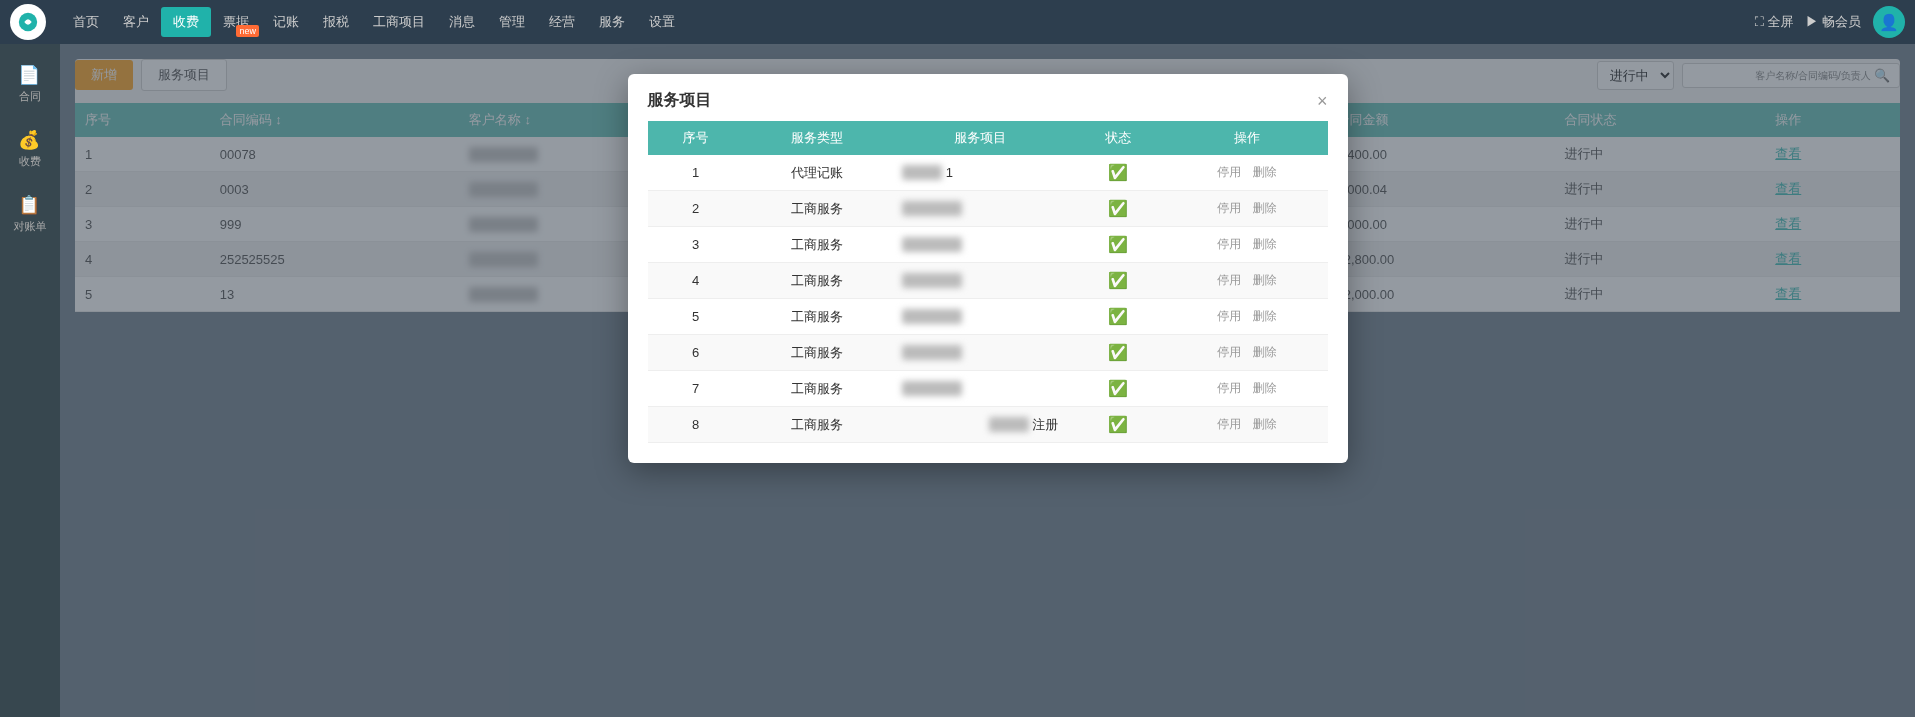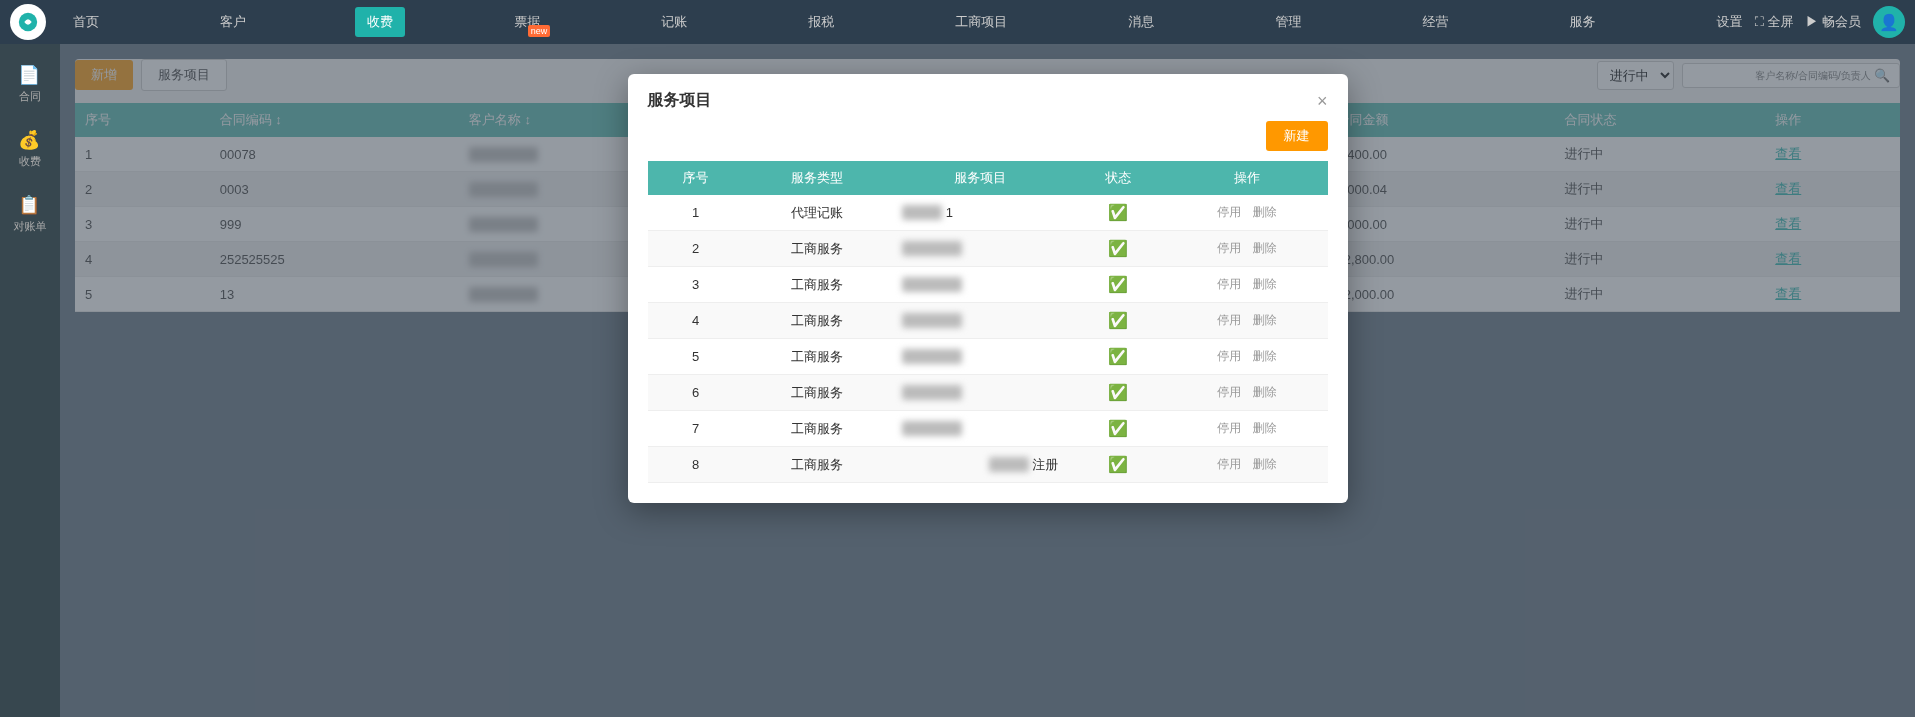--- a/index.html
+++ b/index.html
@@ -17,21 +17,21 @@
       z-index: 100;
     }
     .top-nav .logo {
       width: 36px; height: 36px;
       background: #fff;
       border-radius: 50%;
       display: flex; align-items: center; justify-content: center;
       margin-right: 15px;
     }
     .top-nav .logo svg { width: 22px; height: 22px; }
-    .nav-items { display: flex; align-items: center; gap: 12px; flex: 1; justify-content: space-between; }
+    .nav-items { display: flex; align-items: center; gap: 0; flex: 1; }
     .nav-item {
       padding: 6px 12px;
       color: #ccc;
       cursor: pointer;
       border-radius: 3px;
       font-size: 13px;
       position: relative;
     }
     .nav-item.active { background: #20b2aa; color: #fff; }
     .nav-item .new-badge {
@@ -315,23 +315,20 @@
       </table>
     </div>
 
     <div class="overlay">
 
       <div class="modal">
         <div class="modal-header">
           <span class="modal-title">服务项目</span>
           <span class="modal-close">×</span>
         </div>
-        <div class="modal-toolbar">
-          <button class="btn-new-yellow">新建</button>
-        </div>
         <div class="modal-body">
           <table class="modal-table">
             <thead>
               <tr>
                 <th>序号</th>
                 <th>服务类型</th>
                 <th>服务项目</th>
                 <th>状态</th>
                 <th>操作</th>
               </tr>

